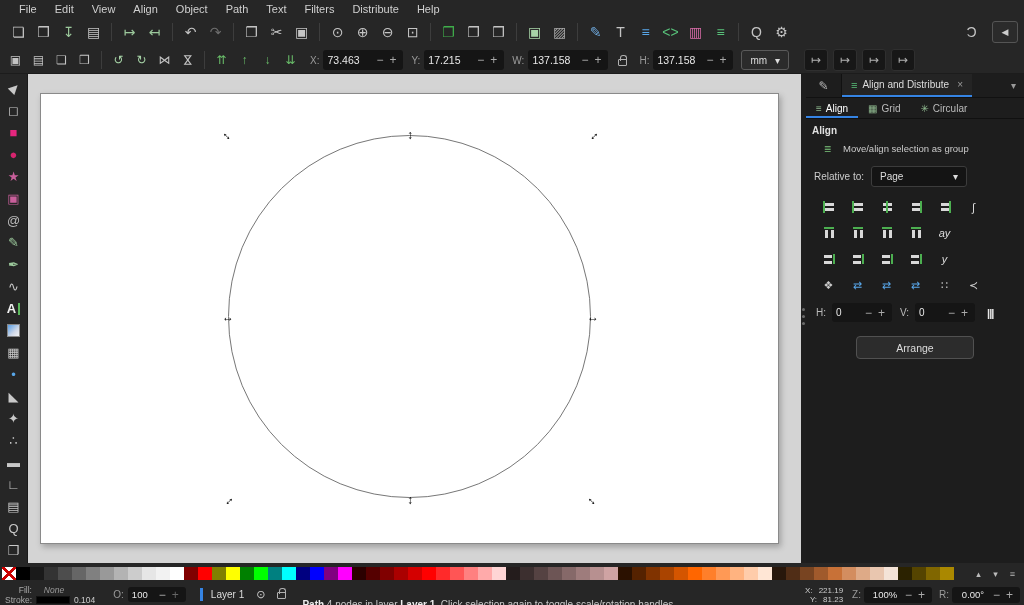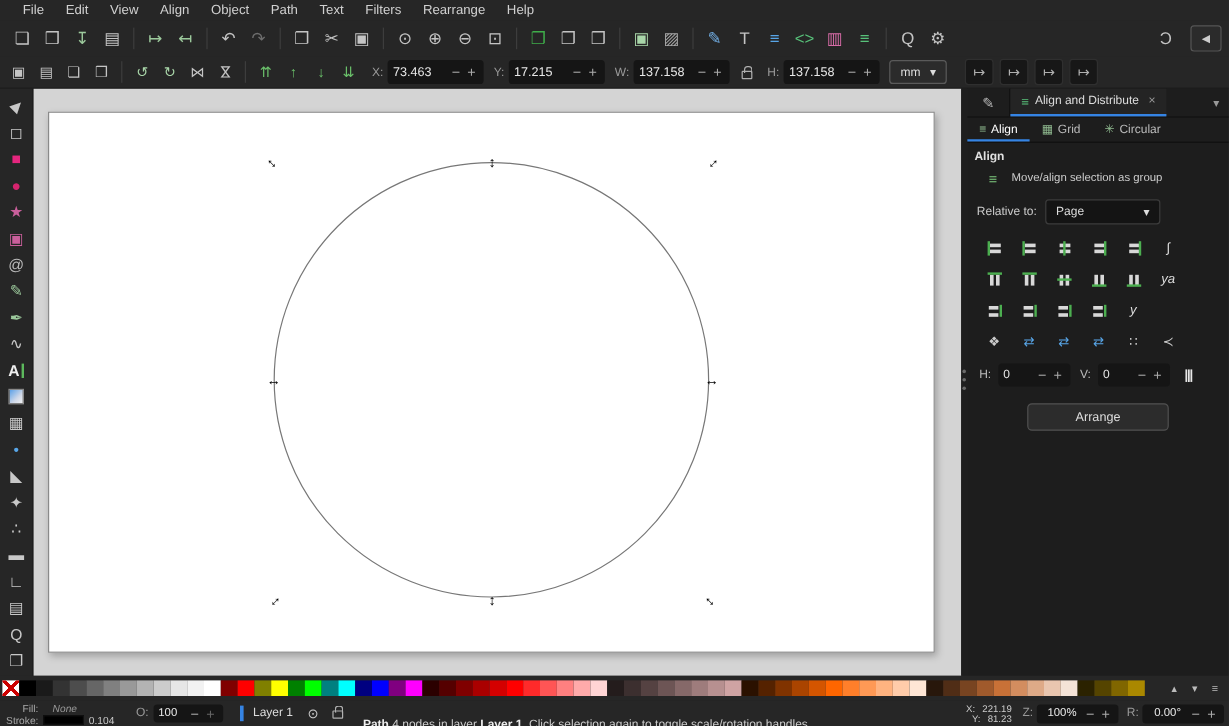--- a/index.html
+++ b/index.html
@@ -164,21 +164,21 @@
 <div id="menubar">
 
 <span class="menu-item">File</span>
     <span class="menu-item">Edit</span>
     <span class="menu-item">View</span>
     <span class="menu-item">Align</span>
     <span class="menu-item">Object</span>
     <span class="menu-item">Path</span>
     <span class="menu-item">Text</span>
     <span class="menu-item">Filters</span>
-    <span class="menu-item">Rearrange</span>
+    <span class="menu-item">Distribute</span>
     <span class="menu-item">Help</span>
   </div>
 
 <div id="cmdbar">
   <div class="tgroup">
 
   <span class="ticon">
         <span class="g">❏</span>
       </span>
       <span class="ticon">
@@ -546,42 +546,39 @@
         <span class="gbtn hb r2">
           <span class="ic"></span>
         </span>
         <span class="gbtn hb r">
           <span class="ic"></span>
         </span>
         <span class="gbtn gtxt">
           <span class="ic">∫</span>
         </span>
       </div>
+
     <div class="btngrid">
 
-    <span class="gbtn hb vb l">
-          <span class="ic"></span>
-        </span>
-        <span class="gbtn hb vb l2">
-          <span class="ic"></span>
-        </span>
-        <span class="gbtn hb vb c">
-          <span class="ic"></span>
-        </span>
-        <span class="gbtn hb vb r2">
-          <span class="ic"></span>
-        </span>
-        <span class="gbtn hb vb r">
+    <span class="gbtn db">
+          <span class="ic"></span>
+        </span>
+        <span class="gbtn db">
+          <span class="ic"></span>
+        </span>
+        <span class="gbtn db">
+          <span class="ic"></span>
+        </span>
+        <span class="gbtn db">
           <span class="ic"></span>
         </span>
         <span class="gbtn gtxt">
-          <span class="ic">ya</span>
-        </span>
-      </div>
-
+          <span class="ic">ay</span>
+        </span>
+      </div>
     <div class="btngrid">
 
     <span class="gbtn db db2">
           <span class="ic"></span>
         </span>
         <span class="gbtn db db2">
           <span class="ic"></span>
         </span>
         <span class="gbtn db db2">
           <span class="ic"></span>

